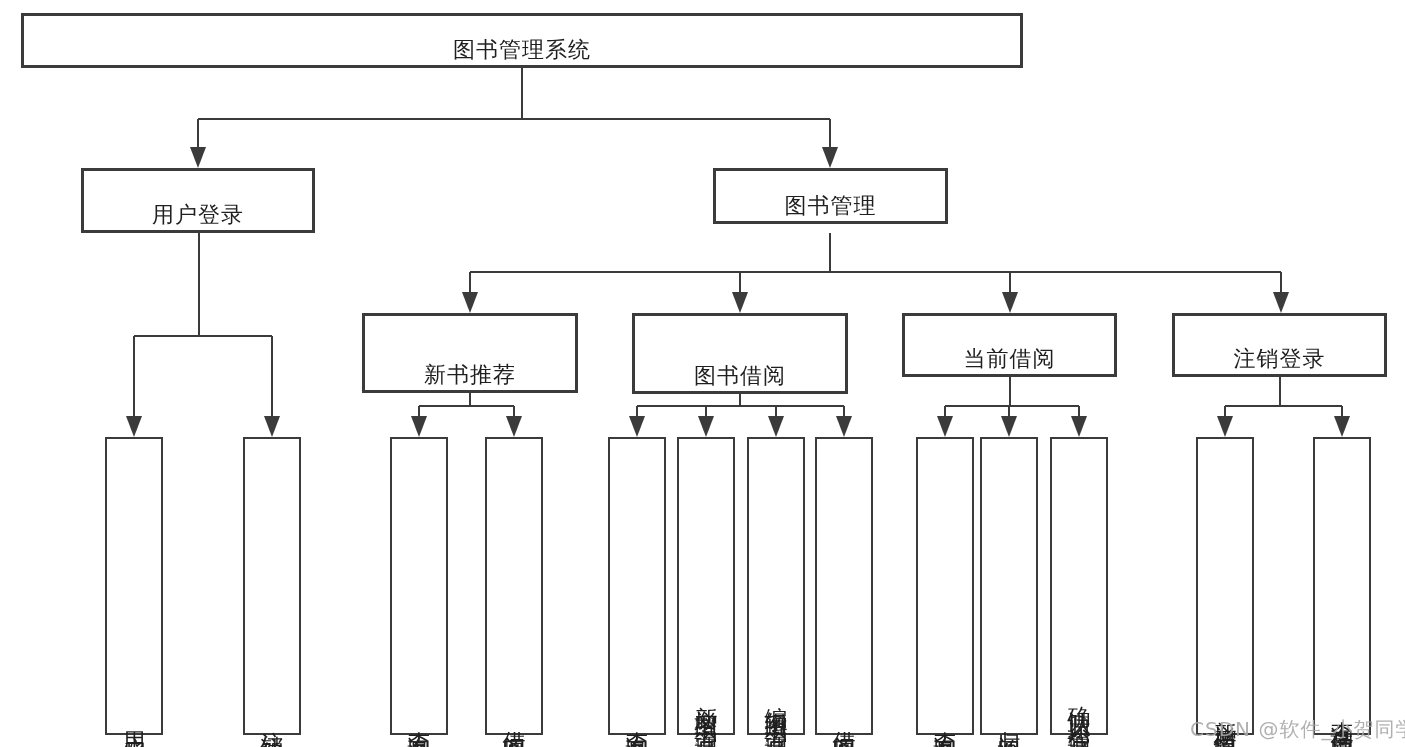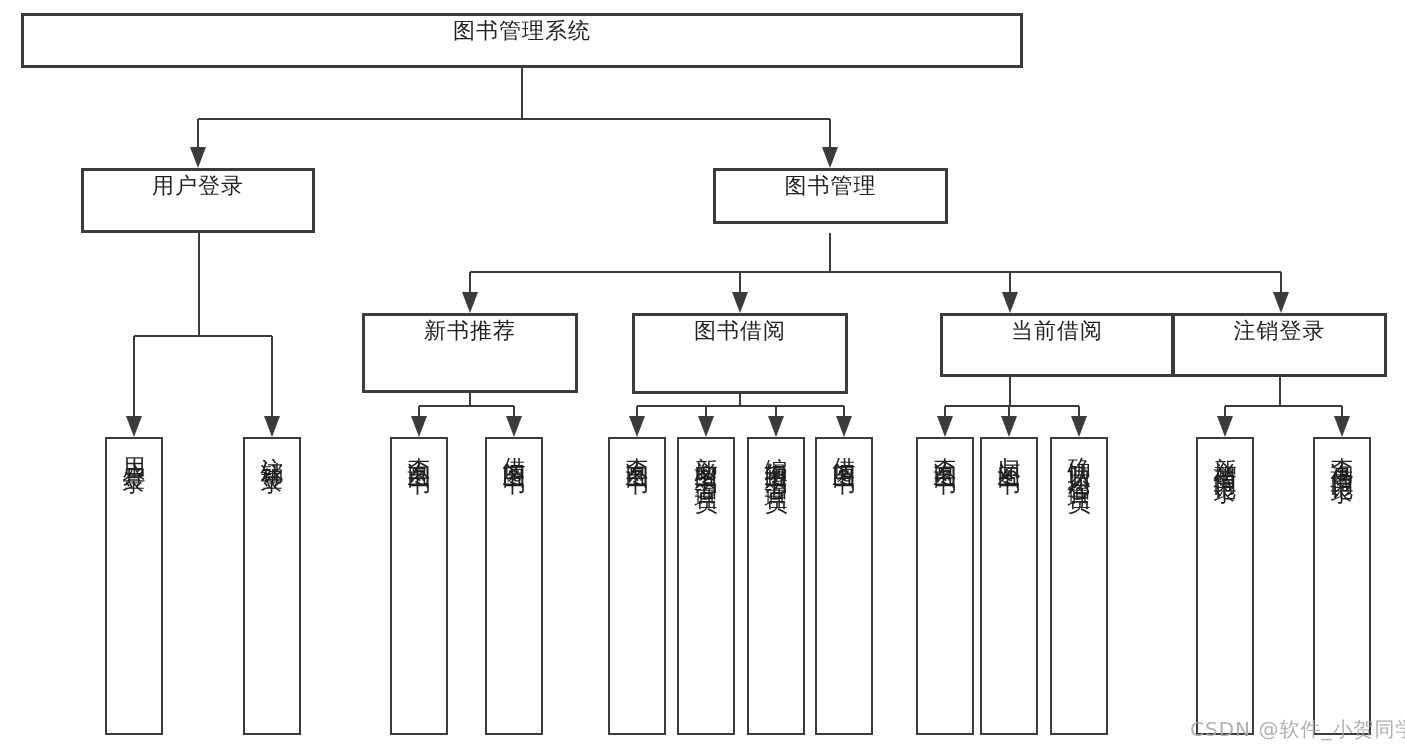--- a/index.html
+++ b/index.html
@@ -3,21 +3,21 @@
 <meta charset="utf-8">
 <style>
   html,body{margin:0;padding:0;background:#ffffff;}
   .canvas{
     position:relative;width:1405px;height:747px;background:#ffffff;overflow:hidden;
     font-family:"DejaVu Sans","Liberation Sans",sans-serif;
   }
   .connectors{position:absolute;left:0;top:0;}
   .box{
     position:absolute;box-sizing:border-box;background:#ffffff;
-    border:3px solid #3b3b3b;display:flex;align-items:flex-start;justify-content:center;
+    border:3px solid #3b3b3b;display:flex;align-items:flex-end;justify-content:center;
     color:#1f1f1f;font-size:22px;
   }
   .box.h span{white-space:nowrap;letter-spacing:1px;}
   .box.v{border-width:2.5px;}
   .box.v span{
     writing-mode:vertical-rl;text-orientation:mixed;
     font-size:23px;line-height:1;letter-spacing:5px;
   }
   .watermark{
     position:absolute;left:1190px;top:716px;white-space:nowrap;
@@ -72,21 +72,21 @@
   <div class="box h" style="left:713px;top:168px;width:235px;height:56px">
     <span>图书管理</span>
   </div>
 
   <div class="box h" style="left:362px;top:313px;width:216px;height:80px">
     <span>新书推荐</span>
   </div>
   <div class="box h" style="left:632px;top:313px;width:216px;height:81px">
     <span>图书借阅</span>
   </div>
-  <div class="box h" style="left:940px;top:313px;width:234px;height:64px">
+  <div class="box h" style="left:902px;top:313px;width:215px;height:64px">
     <span>当前借阅</span>
   </div>
   <div class="box h" style="left:1172px;top:313px;width:215px;height:64px">
     <span>注销登录</span>
   </div>
 
   <div class="box v" style="left:105px;top:437px;width:58px;height:298px">
     <span>用户登录</span>
   </div>
   <div class="box v" style="left:243px;top:437px;width:58px;height:298px">

